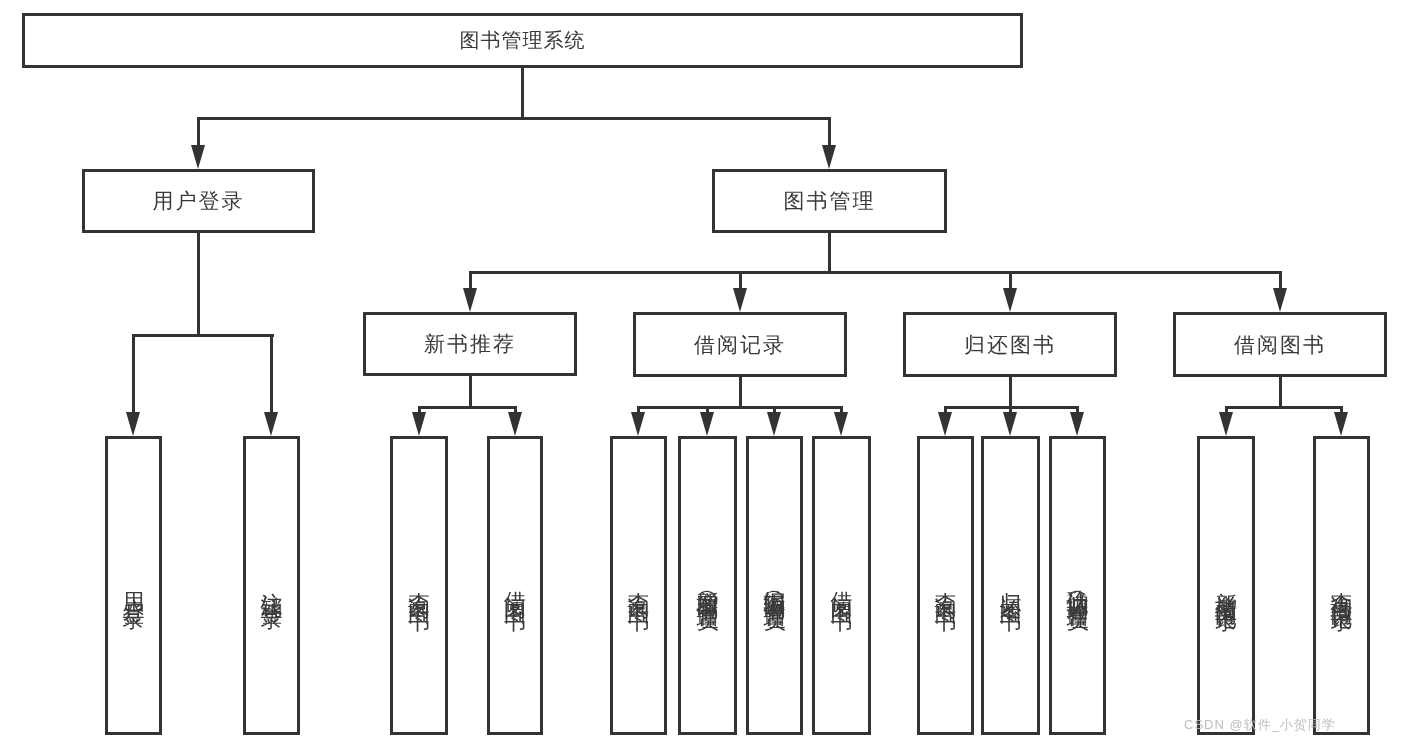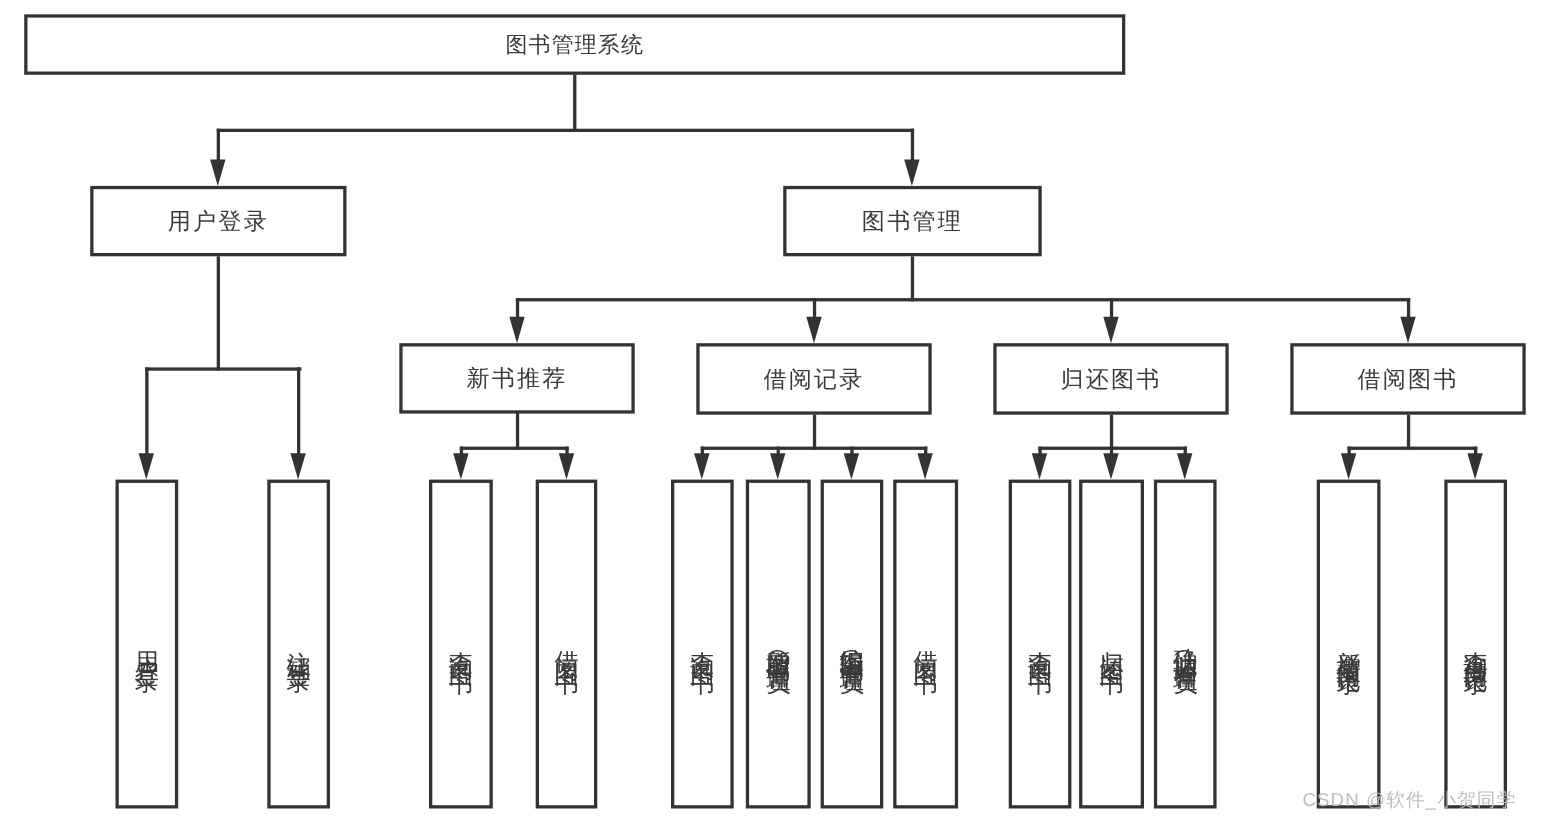--- a/index.html
+++ b/index.html
@@ -46,21 +46,21 @@
   .hline{position:absolute;height:3px;background:#333333;}
   .arrow{
     position:absolute;width:0;height:0;
     border-left:7px solid transparent;
     border-right:7px solid transparent;
     border-top:24px solid #333333;
   }
   .watermark{
     position:absolute;
     left:1184px;top:716px;
-    font-size:17px;
+    font-size:13px;
     color:rgba(185,185,185,0.95);
     letter-spacing:1px;
     white-space:nowrap;
     z-index:10;
   }
 </style>
 </head>
 <body>
 
 <div id="stage">

